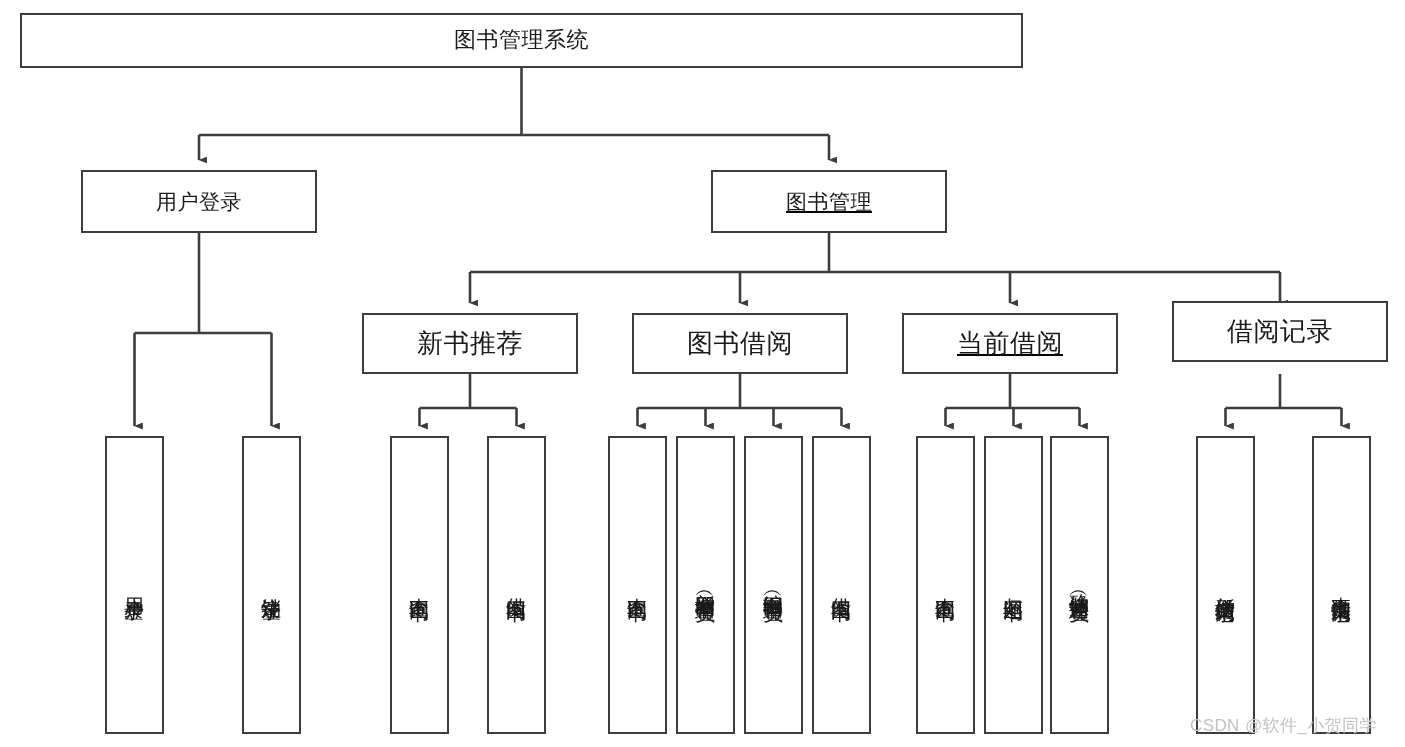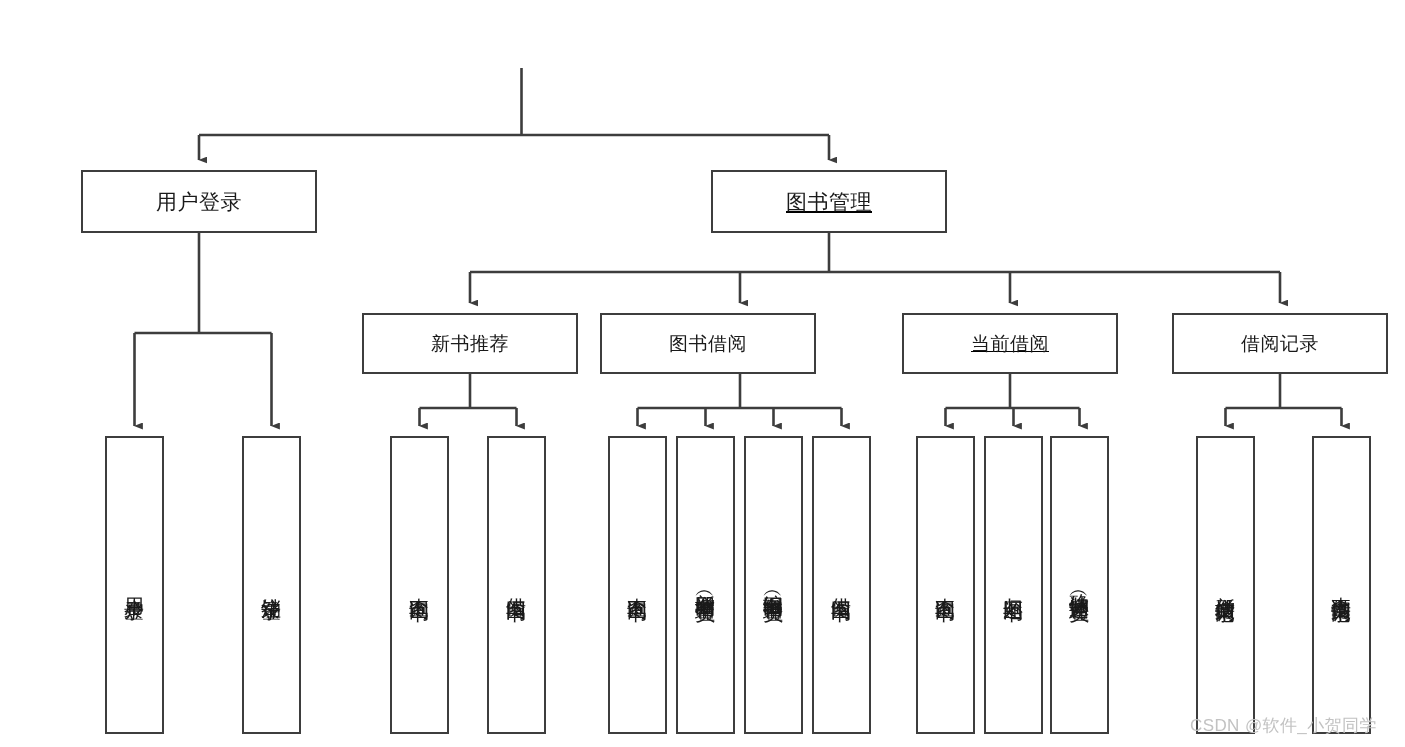--- a/index.html
+++ b/index.html
@@ -47,21 +47,21 @@
   }
   .node-box.vertical .node-label {
     writing-mode: vertical-rl;
     text-orientation: upright;
     font-size: 20px;
     letter-spacing: 1.5px;
     line-height: 1;
   }
   .node-box.level0 .node-label { font-size: 22px; }
   .node-box.level1 .node-label { font-size: 21px; }
-  .node-box.level2 .node-label { font-size: 19px; }
+  .node-box.level2 .node-label { font-size: 26px; }
   .watermark {
     position: absolute;
     color: #c2c2c2;
     font-size: 17px;
     white-space: nowrap;
     letter-spacing: 0.4px;
     user-select: none;
   }
 </style>
 </head>
@@ -105,38 +105,41 @@
         <line x1="945.5" y1="408" x2="945.5" y2="426" marker-end="url(#arrowhead)"></line>
         <line x1="1013.5" y1="408" x2="1013.5" y2="426" marker-end="url(#arrowhead)"></line>
         <line x1="1079.5" y1="408" x2="1079.5" y2="426" marker-end="url(#arrowhead)"></line>
         <line x1="1280" y1="374" x2="1280" y2="408"></line>
         <line x1="1225.5" y1="408" x2="1341.5" y2="408"></line>
         <line x1="1225.5" y1="408" x2="1225.5" y2="426" marker-end="url(#arrowhead)"></line>
         <line x1="1341.5" y1="408" x2="1341.5" y2="426" marker-end="url(#arrowhead)"></line>
       </g>
   </svg>
 
+  <div class="node-box level0" id="node-root" style="left: 20px; top: 13px; width: 1003px; height: 55px;">
+    <span class="node-label">图书管理系统</span>
+  </div>
 
   <div class="node-box level1" id="node-l1-0" style="left: 81px; top: 170px; width: 236px; height: 63px;">
     <span class="node-label">用户登录</span>
   </div>
   <div class="node-box level1" id="node-l1-1" style="left: 711px; top: 170px; width: 236px; height: 63px; text-decoration: underline;">
     <span class="node-label">图书管理</span>
   </div>
 
   <div class="node-box level2" id="node-l2-0" style="left: 362px; top: 313px; width: 216px; height: 61px;">
     <span class="node-label">新书推荐</span>
   </div>
-  <div class="node-box level2" id="node-l2-1" style="left: 600px; top: 313px; width: 216px; height: 61px;">
+  <div class="node-box level2" id="node-l2-1" style="left: 632px; top: 313px; width: 216px; height: 61px;">
     <span class="node-label">图书借阅</span>
   </div>
   <div class="node-box level2" id="node-l2-2" style="left: 902px; top: 313px; width: 216px; height: 61px; text-decoration: underline;">
     <span class="node-label">当前借阅</span>
   </div>
-  <div class="node-box level2" id="node-l2-3" style="left: 1172px; top: 313px; width: 216px; height: 61px;">
+  <div class="node-box level2" id="node-l2-3" style="left: 1172px; top: 301px; width: 216px; height: 61px;">
     <span class="node-label">借阅记录</span>
   </div>
 
   <div class="node-box vertical" id="node-leaf-0" style="left: 105px; top: 436px; width: 59px; height: 298px;">
     <span class="node-label">用户登录</span>
   </div>
   <div class="node-box vertical" id="node-leaf-1" style="left: 242px; top: 436px; width: 59px; height: 298px;">
     <span class="node-label">注销登录</span>
   </div>
   <div class="node-box vertical" id="node-leaf-2" style="left: 390px; top: 436px; width: 59px; height: 298px;">

